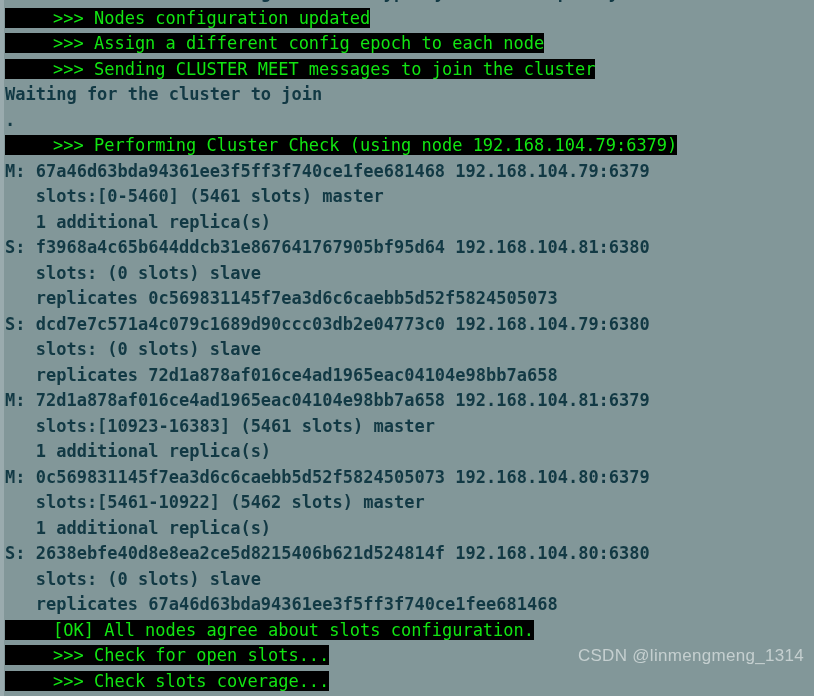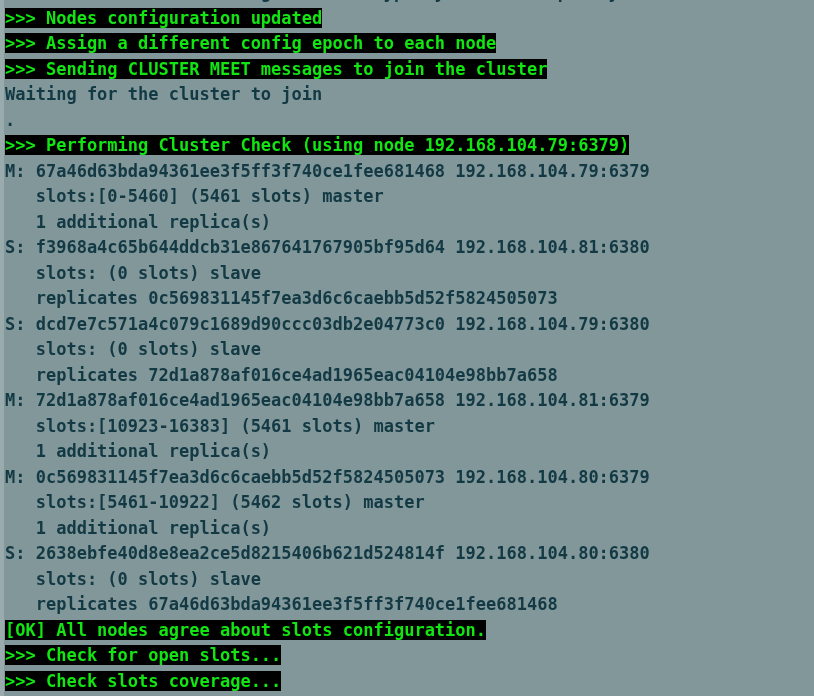--- a/index.html
+++ b/index.html
@@ -41,21 +41,22 @@
     color: #123944;
     letter-spacing: 0px;
   }
   .line .seg {
     white-space: pre;
   }
   
   .hl {
     background: #000000;
     color: #12e512;
-    font-weight: bold;
+    font-weight: normal;
+    padding-left: 48px;
   }
   .plain {
     color: #123944;
     background: transparent;
     font-weight: bold;
   }
   #watermark {
     position: absolute;
     right: 10px;
     bottom: 28px;
@@ -67,13 +68,14 @@
     letter-spacing: 0.3px;
     white-space: pre;
   }
 </style>
 </head>
 <body>
 
 <div id="terminal">
   <div id="left-edge"></div>
   <div id="screen"><div class="line"><span class="seg plain">Can I set the above configuration? (type 'yes' to accept): yes</span></div><div class="line"><span class="seg hl">&gt;&gt;&gt; Nodes configuration updated</span></div><div class="line"><span class="seg hl">&gt;&gt;&gt; Assign a different config epoch to each node</span></div><div class="line"><span class="seg hl">&gt;&gt;&gt; Sending CLUSTER MEET messages to join the cluster</span></div><div class="line"><span class="seg plain">Waiting for the cluster to join</span></div><div class="line"><span class="seg plain">.</span></div><div class="line"><span class="seg hl">&gt;&gt;&gt; Performing Cluster Check (using node 192.168.104.79:6379)</span></div><div class="line"><span class="seg plain">M: 67a46d63bda94361ee3f5ff3f740ce1fee681468 192.168.104.79:6379</span></div><div class="line"><span class="seg plain">   slots:[0-5460] (5461 slots) master</span></div><div class="line"><span class="seg plain">   1 additional replica(s)</span></div><div class="line"><span class="seg plain">S: f3968a4c65b644ddcb31e867641767905bf95d64 192.168.104.81:6380</span></div><div class="line"><span class="seg plain">   slots: (0 slots) slave</span></div><div class="line"><span class="seg plain">   replicates 0c569831145f7ea3d6c6caebb5d52f5824505073</span></div><div class="line"><span class="seg plain">S: dcd7e7c571a4c079c1689d90ccc03db2e04773c0 192.168.104.79:6380</span></div><div class="line"><span class="seg plain">   slots: (0 slots) slave</span></div><div class="line"><span class="seg plain">   replicates 72d1a878af016ce4ad1965eac04104e98bb7a658</span></div><div class="line"><span class="seg plain">M: 72d1a878af016ce4ad1965eac04104e98bb7a658 192.168.104.81:6379</span></div><div class="line"><span class="seg plain">   slots:[10923-16383] (5461 slots) master</span></div><div class="line"><span class="seg plain">   1 additional replica(s)</span></div><div class="line"><span class="seg plain">M: 0c569831145f7ea3d6c6caebb5d52f5824505073 192.168.104.80:6379</span></div><div class="line"><span class="seg plain">   slots:[5461-10922] (5462 slots) master</span></div><div class="line"><span class="seg plain">   1 additional replica(s)</span></div><div class="line"><span class="seg plain">S: 2638ebfe40d8e8ea2ce5d8215406b621d524814f 192.168.104.80:6380</span></div><div class="line"><span class="seg plain">   slots: (0 slots) slave</span></div><div class="line"><span class="seg plain">   replicates 67a46d63bda94361ee3f5ff3f740ce1fee681468</span></div><div class="line"><span class="seg hl">[OK] All nodes agree about slots configuration.</span></div><div class="line"><span class="seg hl">&gt;&gt;&gt; Check for open slots...</span></div><div class="line"><span class="seg hl">&gt;&gt;&gt; Check slots coverage...</span></div><div class="line"></div></div>
+  <div id="watermark">CSDN @linmengmeng_1314</div>
 </div>
 
 </body></html>

